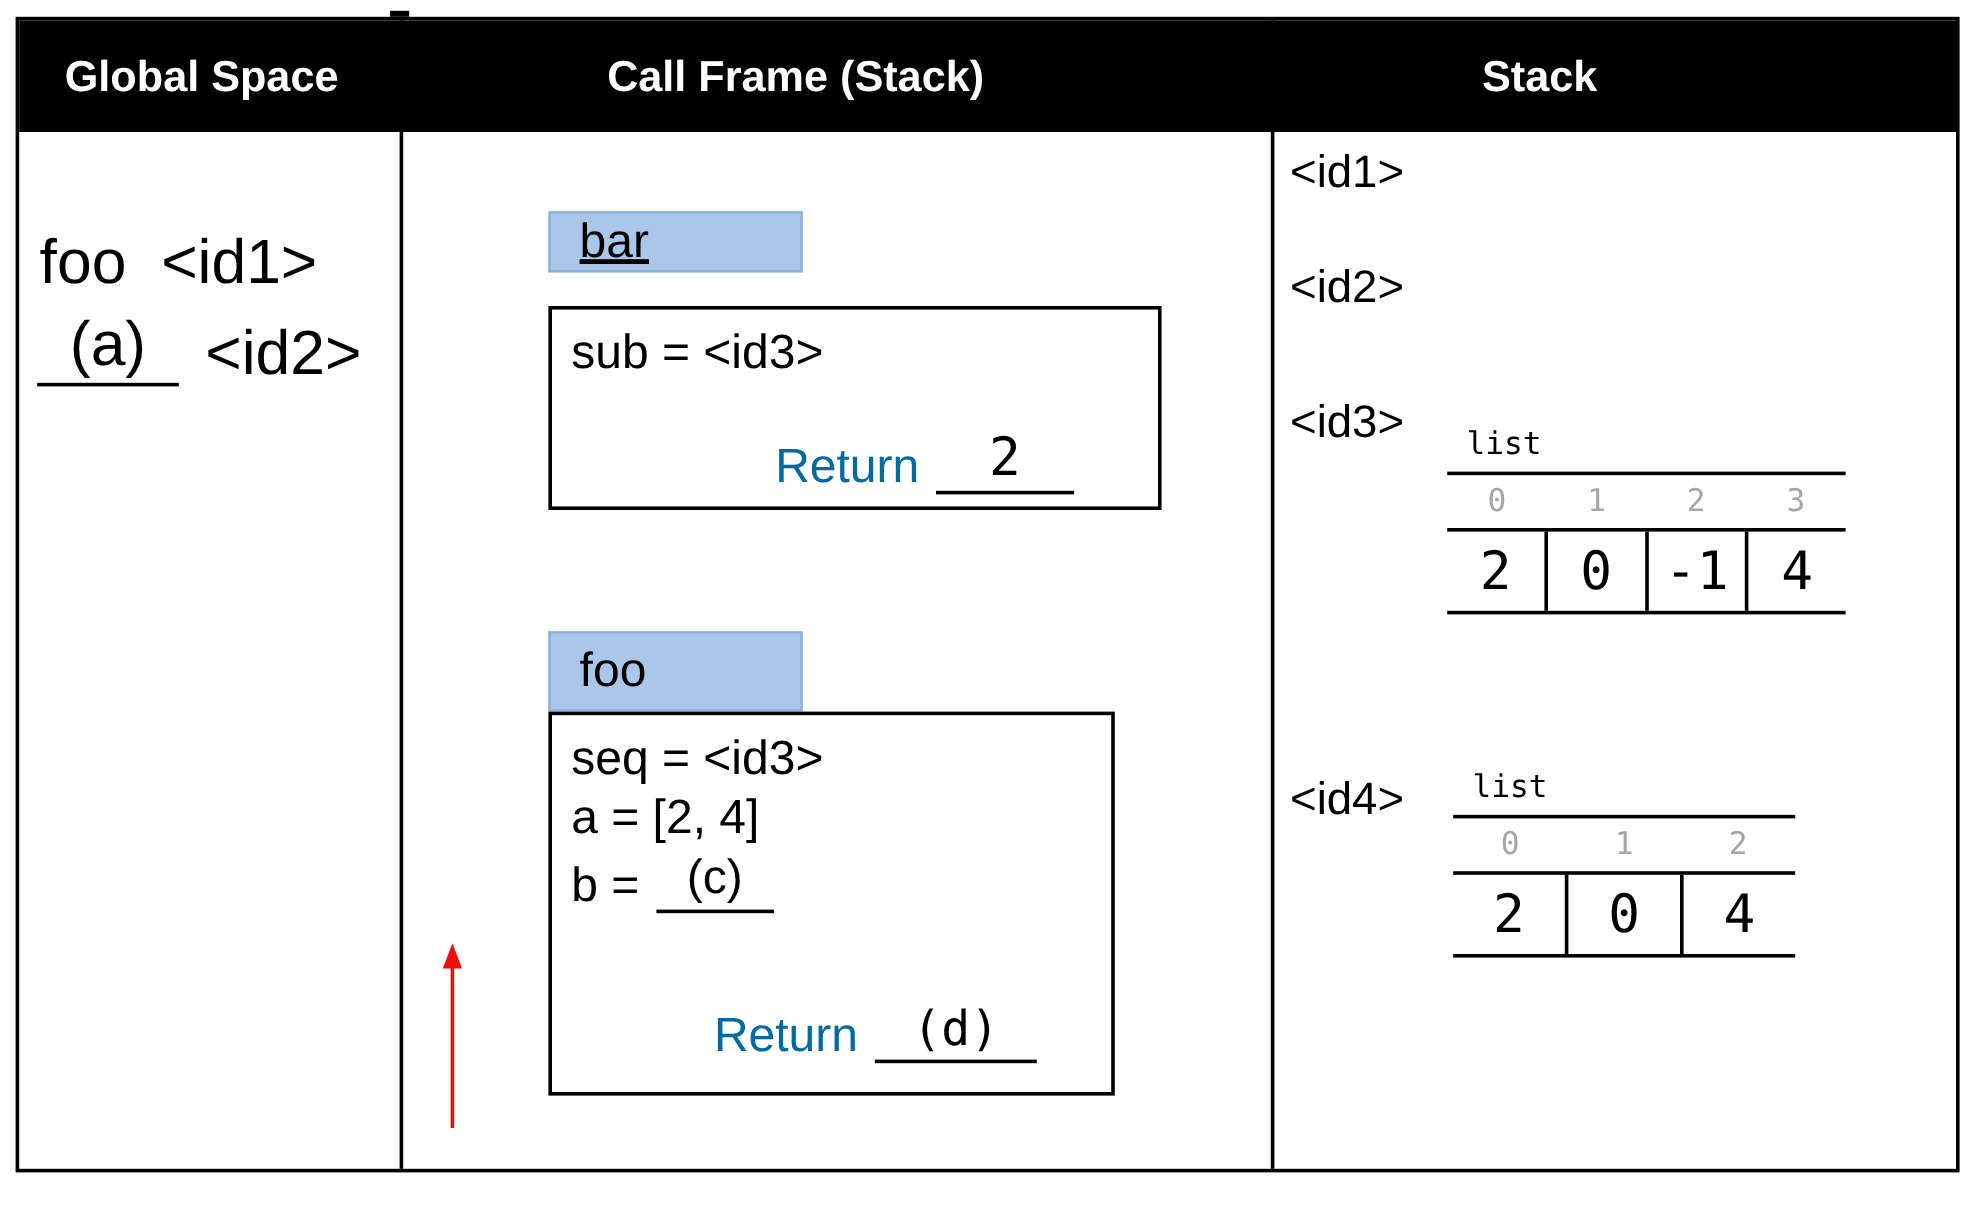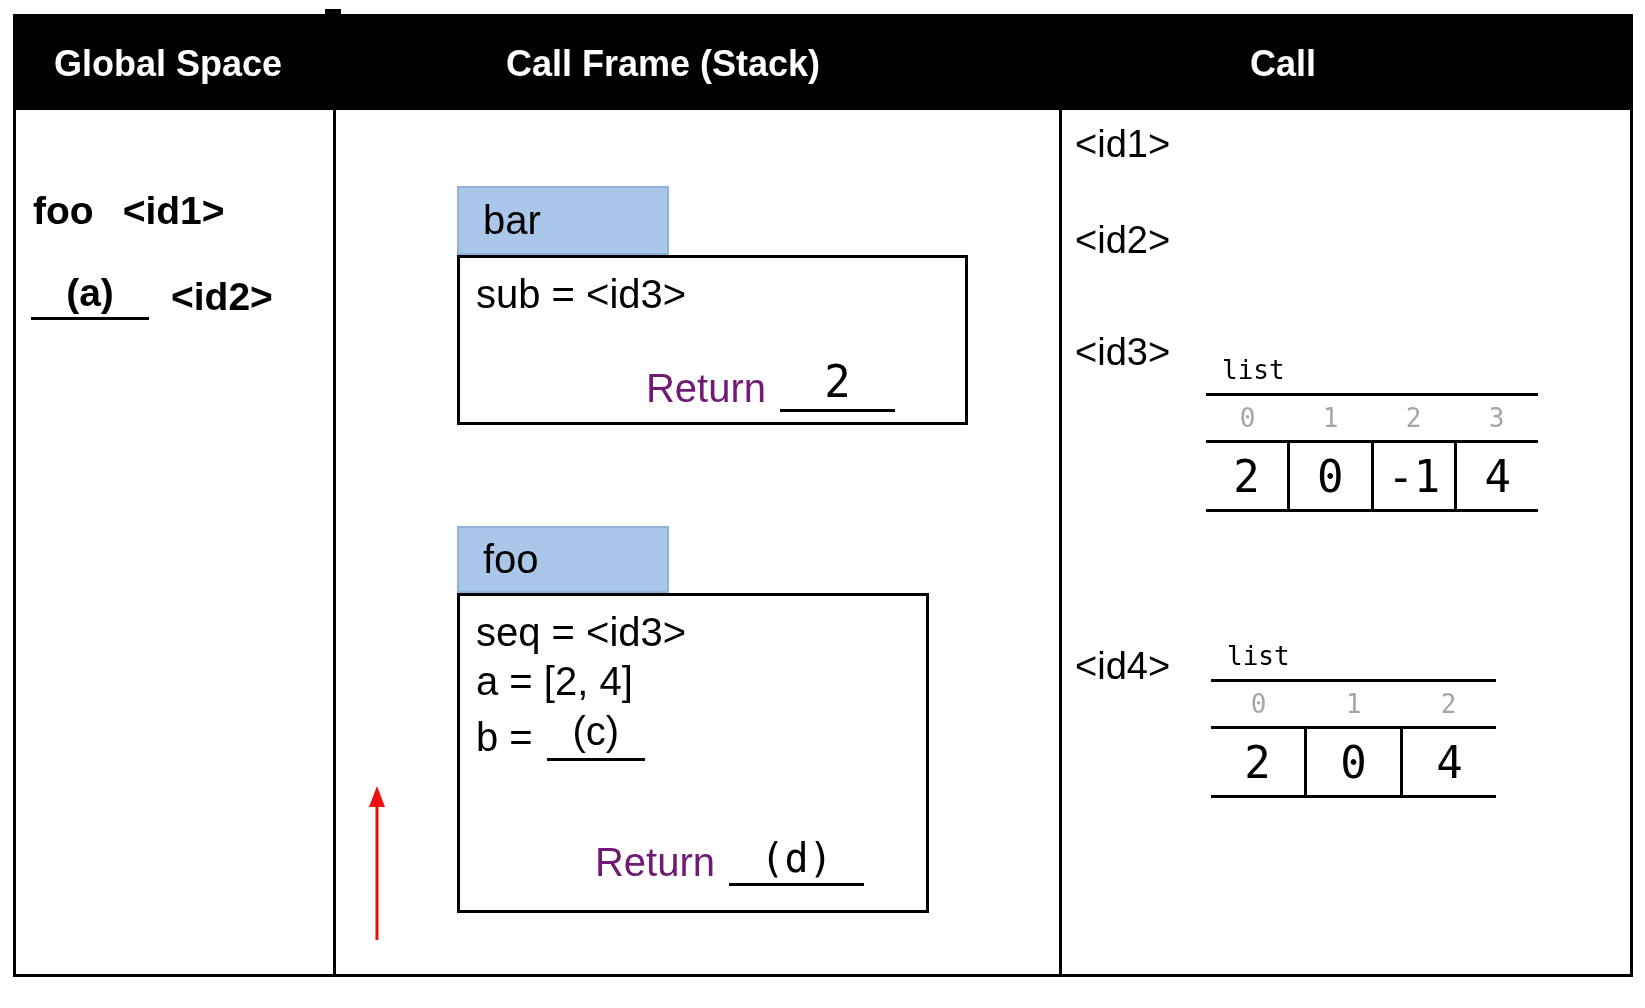--- a/index.html
+++ b/index.html
@@ -9,34 +9,34 @@
   #diagram{position:absolute;left:13px;top:14px;width:1614px;height:957px;
            border:3px solid #000;background:#fff;}
   #topTick{position:absolute;left:325px;top:9px;width:16px;height:6px;background:#000;}
   
   .header-bar{position:absolute;left:0;top:0;width:100%;height:93px;background:#000;}
   .header-title{position:absolute;top:26px;transform:translateX(-50%);
                 color:#fff;font-weight:bold;font-size:36px;white-space:nowrap;}
   
   .vline{position:absolute;top:0;bottom:0;width:3px;background:#000;}
   
-  .gs-row{position:absolute;font-size:39px;white-space:nowrap;font-weight:bold;}
+  .gs-row{position:absolute;font-size:52px;white-space:nowrap;}
   .blank{position:relative;display:inline-block;border-bottom:3px solid #000;
          height:52px;vertical-align:-10px;}
   .blank .ans{position:absolute;left:0;bottom:2px;width:100%;text-align:center;}
   .strike-wrap{position:relative;display:inline-block;}
   .strike-line{position:absolute;left:50%;top:54%;width:104px;height:0;
                border-top:3px solid #f20d0d;transform:translate(-50%,-50%) rotate(-50deg);}
   
   .frame-tab{position:absolute;width:212px;background:#aac6e8;border:2px solid #8fb2da;
              font-size:40px;display:flex;align-items:center;padding-left:24px;box-sizing:border-box;}
   .frame-body{position:absolute;background:#fff;border:3px solid #000;box-sizing:border-box;}
   .frame-lines{padding:12px 0 0 16px;font-size:40px;line-height:49px;white-space:nowrap;}
   .return-row{position:absolute;font-size:40px;white-space:nowrap;}
-  .return-label{color:#701a75;}
+  .return-label{color:#0369a1;}
   .mono{font-family:"DejaVu Sans Mono",monospace;}
   
   .up-arrow{position:absolute;width:17px;}
   .up-arrow .head{position:absolute;left:50%;top:0;transform:translateX(-50%);
                   width:0;height:0;border-left:8px solid transparent;border-right:8px solid transparent;
                   border-bottom:21px solid #f20d0d;}
   .up-arrow .shaft{position:absolute;left:50%;top:18px;bottom:0;transform:translateX(-50%);
                    width:3px;background:#f20d0d;}
   
   .heap-row{position:absolute;font-size:38px;white-space:nowrap;display:flex;gap:26px;}
@@ -56,37 +56,37 @@
 <body>
 
 <div id="page">
   <div id="topTick"></div>
 
   <div id="diagram">
 
     <div class="header-bar"></div>
     <div class="header-title" style="left:647px;">Call Frame (Stack)</div>
     <div class="header-title" style="left:152px;">Global Space</div>
-    <div class="header-title" style="left:1267px;">Call</div>
+    <div class="header-title" style="left:1267px;">Stack</div>
 
     <div class="vline" style="left:317px;"></div>
     <div class="vline" style="left:1043px;"></div>
 
     <div class="gs-row" style="left:17px;top:172px;">
       <span>foo</span><span style="display:inline-block;width:29px;"></span><span>&lt;id1&gt;</span>
     </div>
 
     <div class="gs-row" style="left:15px;top:248px;">
       <span class="blank" style="width:118px;">
         <span class="ans">(a)</span>
       </span><span style="display:inline-block;width:22px;"></span><span>&lt;id2&gt;</span>
     </div>
 
 
-    <div class="frame-tab" style="left:441px;top:169px;height:69px;">
+    <div class="frame-tab" style="left:441px;top:159px;height:51px;text-decoration:underline;">
       <span>bar</span>
     </div>
     <div class="frame-body" style="left:441px;top:238px;width:511px;height:170px;">
       <div class="frame-lines">
         <div>sub = &lt;id3&gt;</div>
       </div>
       <div class="return-row" style="right:70px;bottom:10px;">
         <span class="return-label">Return</span><span style="display:inline-block;width:14px;"></span><span class="blank" style="width:115px;height:58px;">
           <span class="ans mono" style="font-size:44px;">2</span>
         </span>

